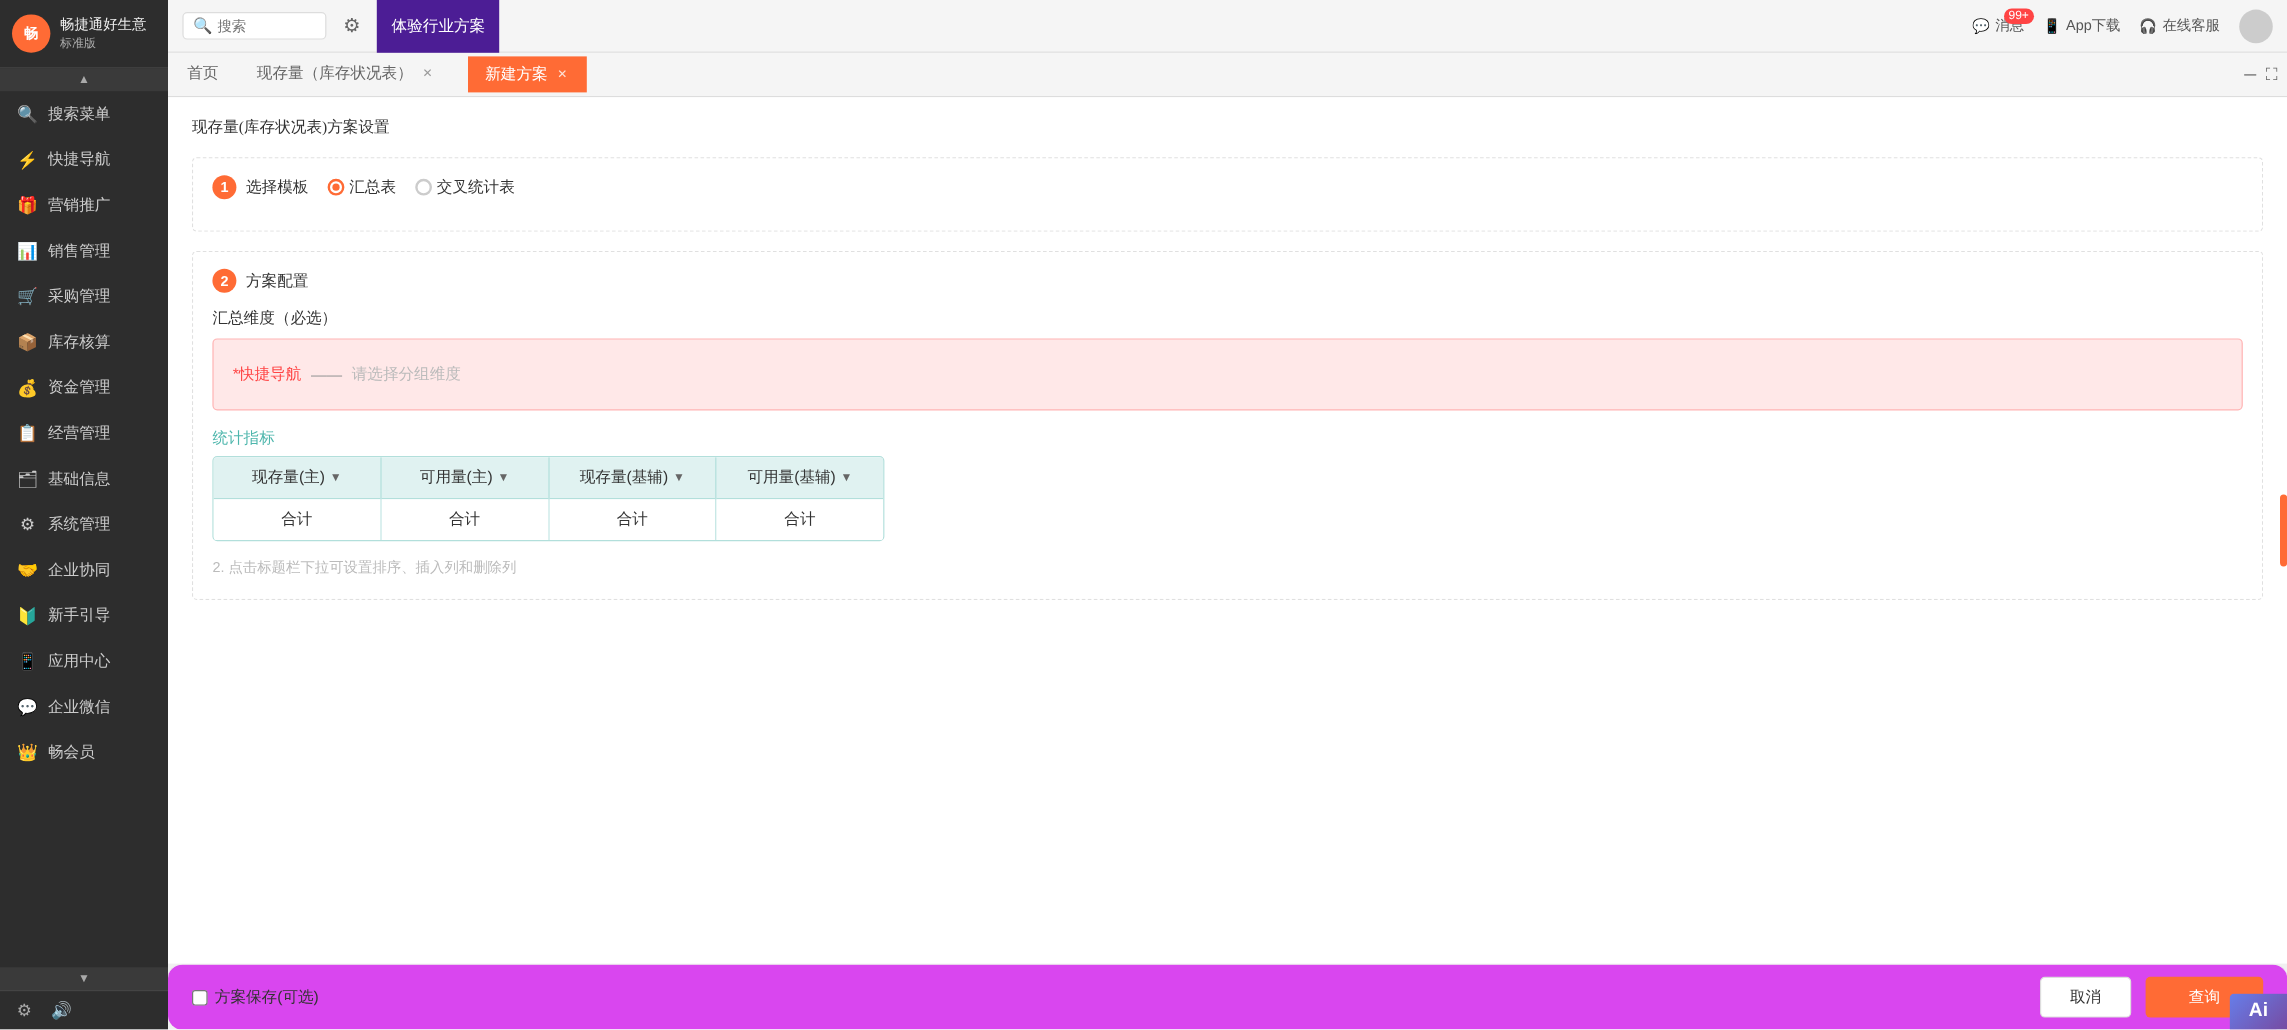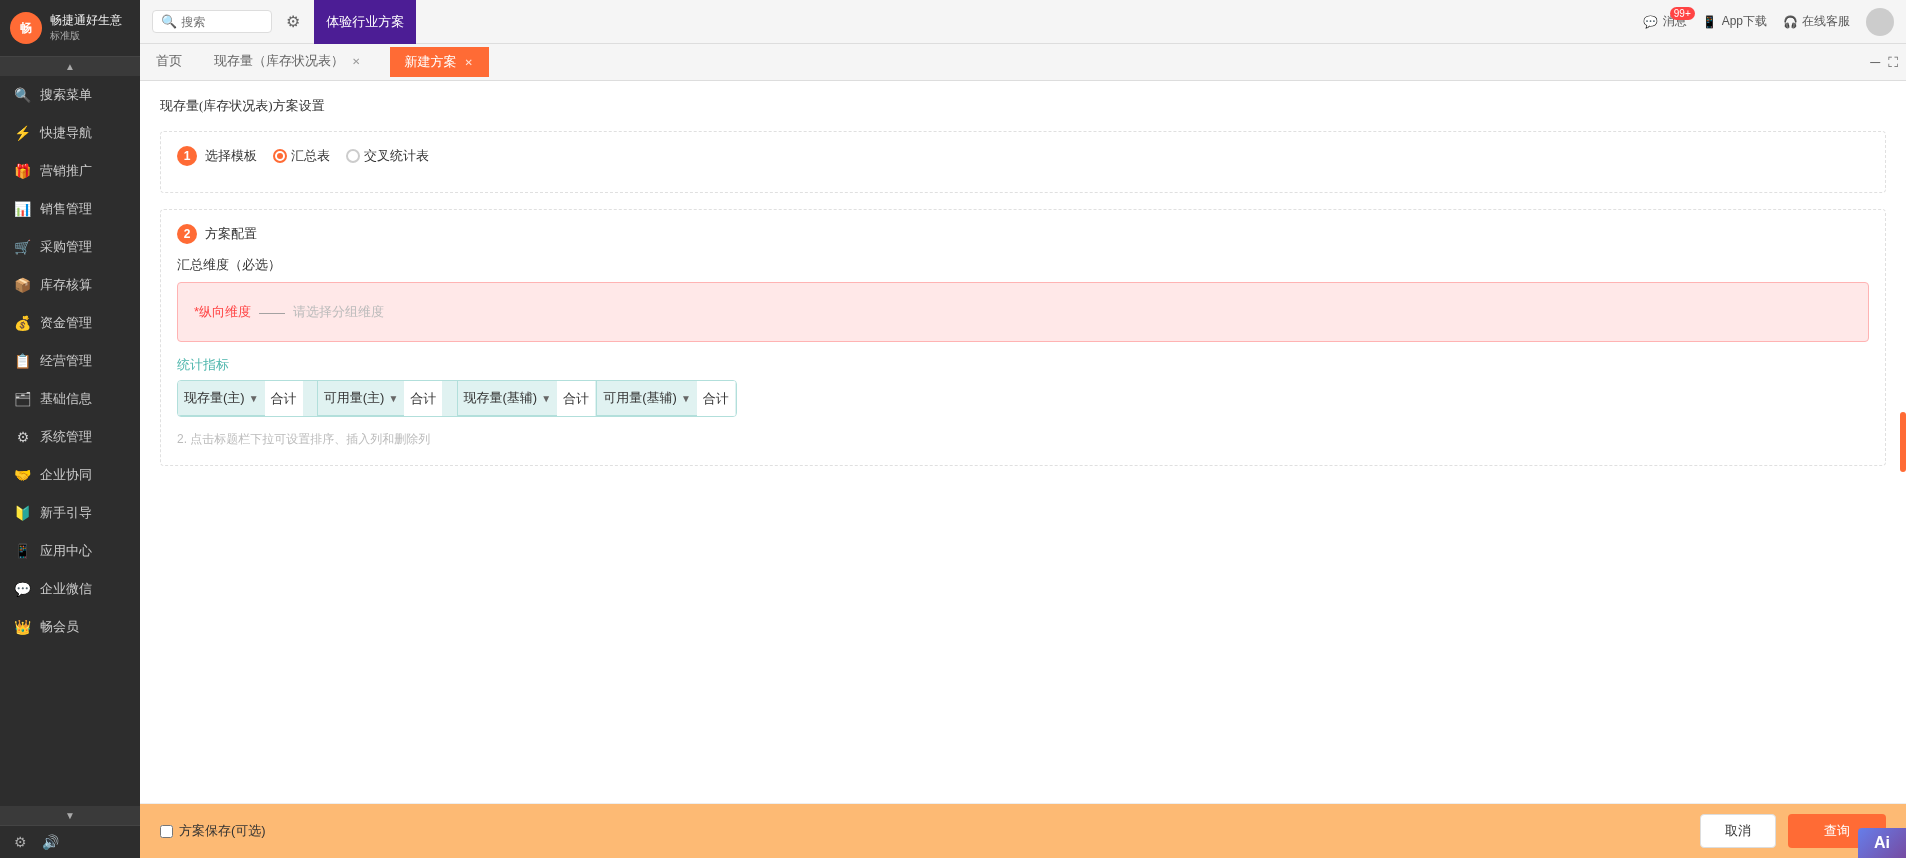--- a/index.html
+++ b/index.html
@@ -295,21 +295,21 @@
       width: 560px;
     }
     .stats-table-header {
       display: flex;
       background: #e0f2f1;
     }
     .stats-col {
       flex: 1;
       border-right: 1px solid #b2dfdb;
       display: flex;
-      flex-direction: row;
+      flex-direction: column;
     }
     .stats-col:last-child { border-right: none; }
     .stats-col-header {
       display: flex;
       align-items: center;
       justify-content: center;
       padding: 8px 6px;
       font-size: 13px;
       color: #333;
       gap: 4px;
@@ -330,26 +330,27 @@
     
     .tips {
       margin-top: 12px;
       color: #bbb;
       font-size: 12px;
       line-height: 1.8;
     }
 
     
     .footer {
-      background: #fdba74;
+      background: #d946ef;
       border-top: 1px solid #eee;
       padding: 10px 20px;
       display: flex;
       align-items: center;
       justify-content: space-between;
+      border-radius: 12px;
     }
     .footer-save {
       display: flex;
       align-items: center;
       gap: 6px;
       font-size: 13px;
       color: #333;
     }
     .footer-actions {
       display: flex;
@@ -556,21 +557,21 @@
     <div class="section">
       <div class="section-header">
         <div class="section-number">2</div>
         <span class="section-title">方案配置</span>
       </div>
 
       <div class="subsection-label">汇总维度（必选）</div>
 
       <div class="dimension-area">
         <div class="dimension-row">
-          <span class="dimension-required">*纵向维度</span>
+          <span class="dimension-required">*快捷导航</span>
           <span> —— </span>
           <span style="color:#bbb;">请选择分组维度</span>
         </div>
       </div>
 
 
       <div class="stats-label">统计指标</div>
       <div class="stats-table">
         <div class="stats-table-header">
           <div class="stats-col">

